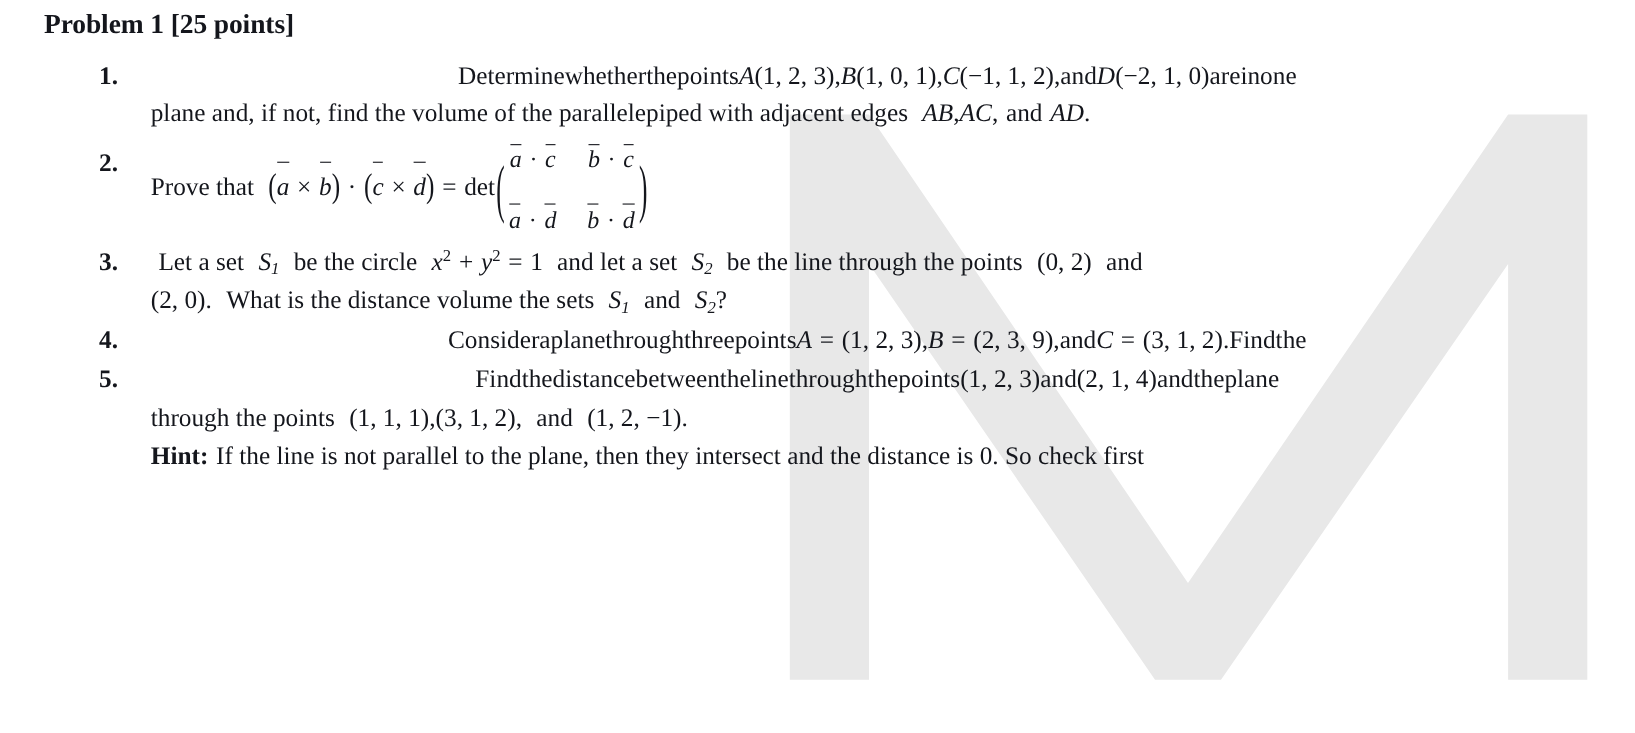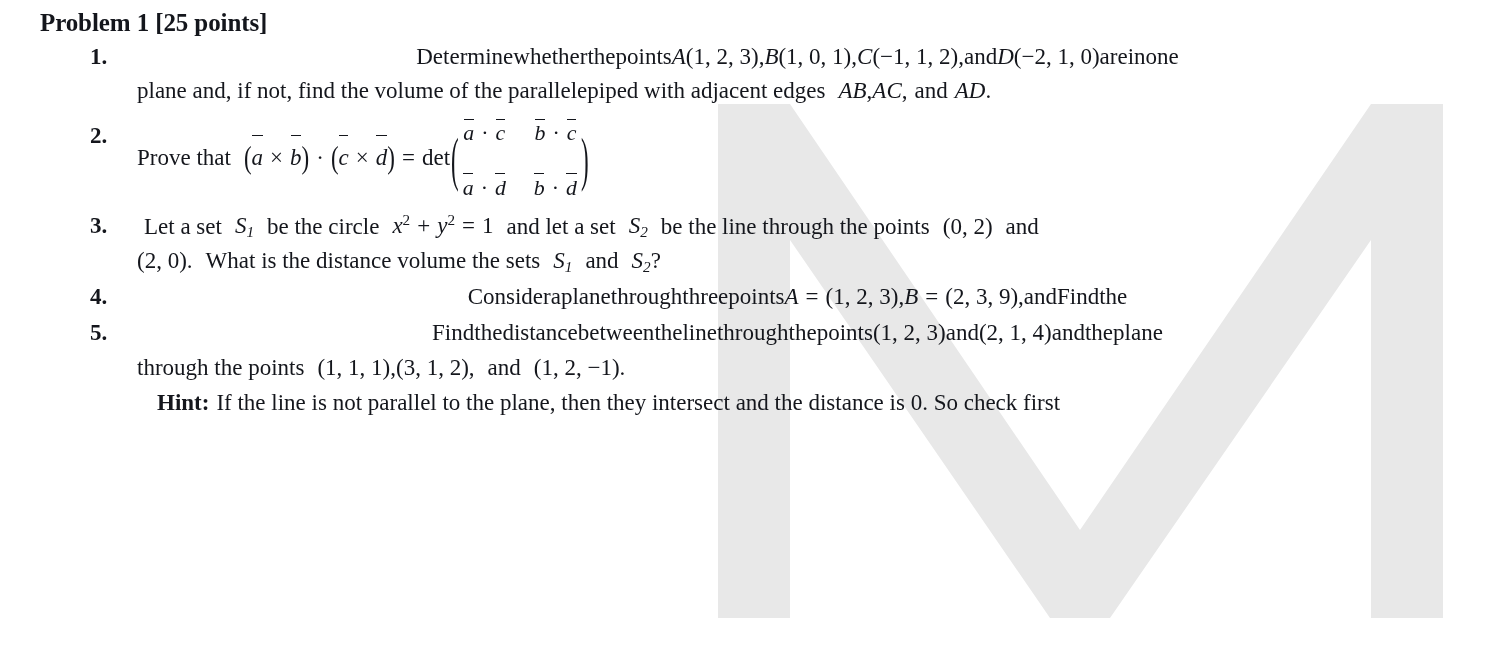--- a/index.html
+++ b/index.html
@@ -34,21 +34,21 @@
   #content {
     position: relative;
     z-index: 2;
     padding: 8px 28px 0 40px;
   }
   .prob-title {
     font-weight: bold;
     font-size: 25px;
     line-height: 1.18;
     letter-spacing: -0.1px;
-    margin: 0 0 2px 0;
+    margin: 0 0 14px 0;
   }
   ol.items {
     list-style: none;
     margin: 0;
     padding: 0;
   }
   ol.items > li {
     position: relative;
     padding-left: 97px;
     margin-bottom: 1px;
@@ -132,21 +132,21 @@
     display: inline-grid;
     grid-template-columns: auto auto;
     column-gap: 20px;
     row-gap: 0px;
     text-align: center;
     line-height: 1.22;
     font-size: 0.95em;
     padding: 0 3px;
     gap: 28px;
   }
-  .bold { font-weight: bold; margin-left: 20px; }
+  .bold { font-weight: bold; }
   .sp { display: inline-block; width: 7px; }
   .spw { display: inline-block; width: 13px; }
   .nb { white-space: nowrap; }
 </style>
 </head>
 <body>
 
 <div id="page">
 
   <svg id="watermark" viewBox="0 0 1486 666" width="1486" height="666" aria-hidden="true">
@@ -205,20 +205,21 @@
         <div class="ln just">
           <span>Consider</span>
           <span>a</span>
           <span>plane</span>
           <span>through</span>
           <span>three</span>
           <span>points</span>
           <span class="nb"><span class="mi">A</span><span class="sp"></span><span>=</span><span class="sp"></span><span>(1, 2, 3),</span></span>
           <span class="nb"><span class="mi">B</span><span class="sp"></span><span>=</span><span class="sp"></span><span>(2, 3, 9),</span></span>
           <span>and</span>
+          <span class="nb"><span class="mi">C</span><span class="sp"></span><span>=</span><span class="sp"></span><span>(3, 1, 2).</span></span>
           <span>Find</span>
           <span>the</span>
         </div>
       </li>
 
       <li>
         <span class="num">5.</span>
         <div class="ln just">
           <span>Find</span>
           <span>the</span>

